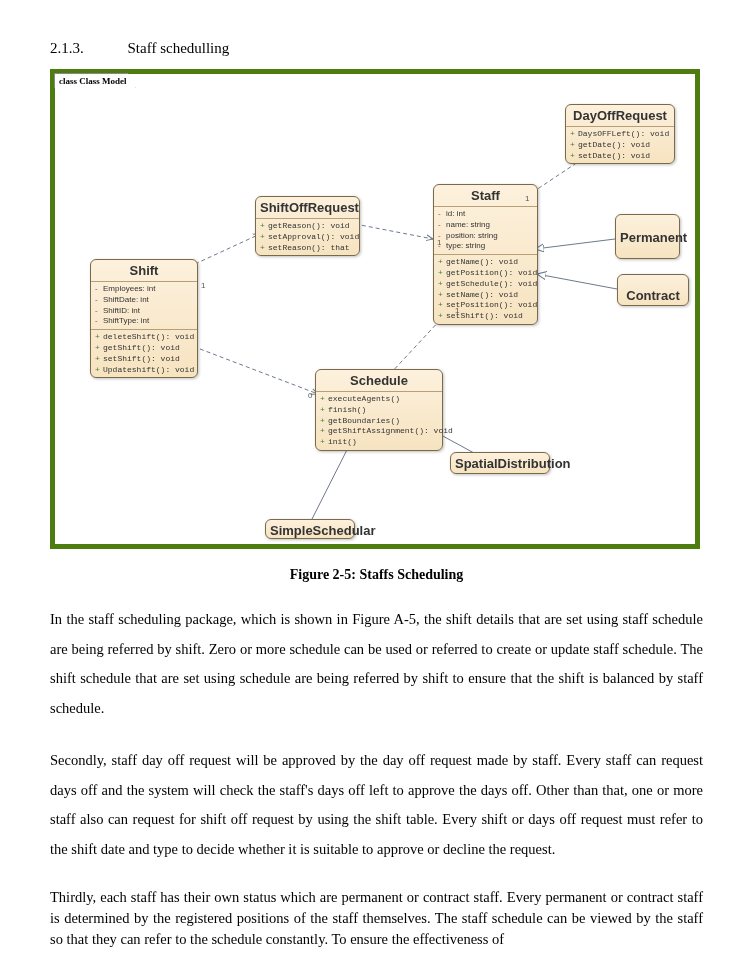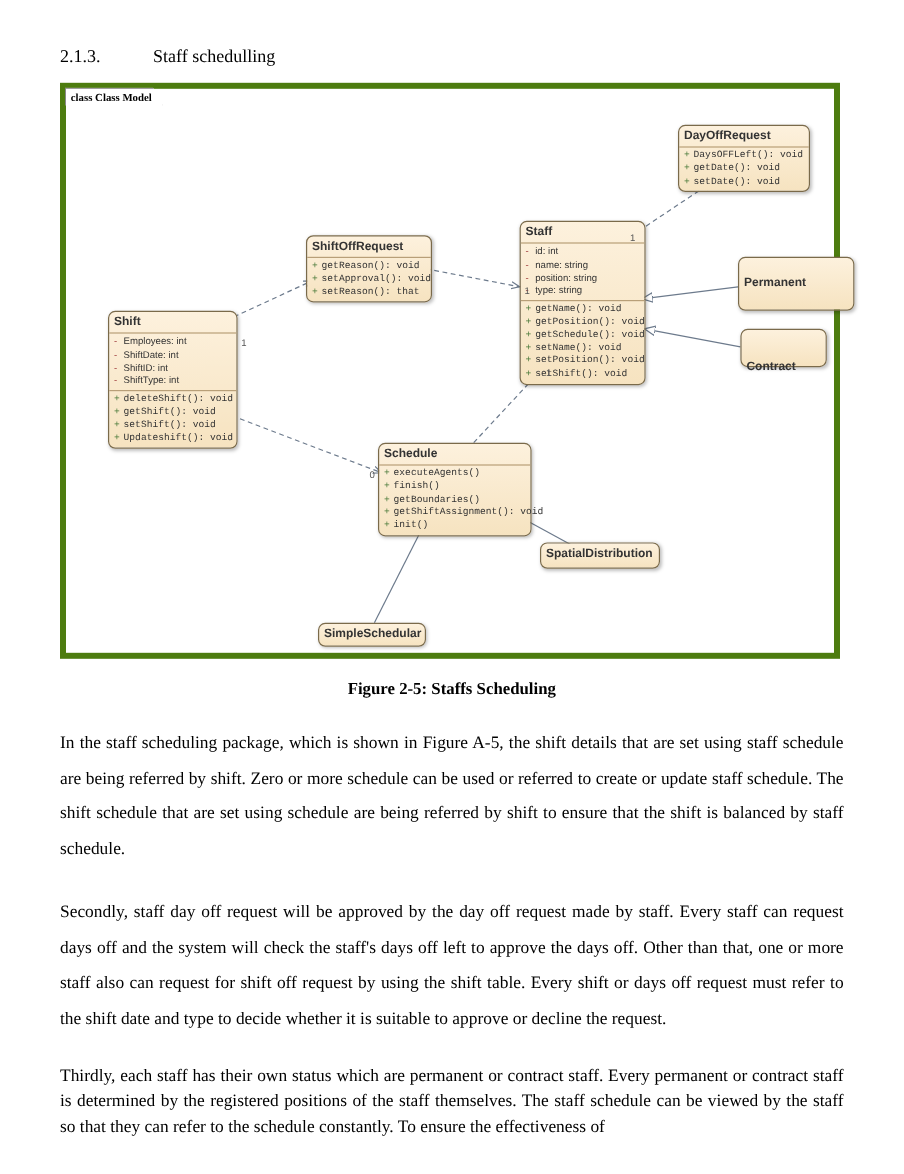--- a/index.html
+++ b/index.html
@@ -41,24 +41,25 @@
     position: absolute;
     border: 1px solid #7a6a4a;
     border-radius: 6px;
     background: linear-gradient(#fdf1dd, #f6e3c0);
     box-shadow: 1px 1px 3px rgba(0,0,0,0.25);
     font-size: 8px;
     font-family: Arial, sans-serif;
     color: #333;
   }
   .uml .title {
+    text-align: center;
     font-weight: bold;
     padding: 3px 4px;
     border-bottom: 1px solid #b89f78;
-    font-size: 10px;
+    font-size: 13px;
   }
   .uml .section {
     border-bottom: 1px solid #b89f78;
     padding: 2px 4px;
   }
   .uml .section:last-child { border-bottom: none; font-family: Liberation Mono, monospace; }
   .uml .row { white-space: nowrap; line-height: 1.35; }
   .uml .vis { color:#4a7a3a; display:inline-block; width:8px; }
   .uml .vis.minus { color:#a04040; }
   svg.connectors {
@@ -156,26 +157,26 @@
     <div class="section">
       <div class="row"><span class="vis">+</span><span>getName(): void</span></div>
       <div class="row"><span class="vis">+</span><span>getPosition(): void</span></div>
       <div class="row"><span class="vis">+</span><span>getSchedule(): void</span></div>
       <div class="row"><span class="vis">+</span><span>setName(): void</span></div>
       <div class="row"><span class="vis">+</span><span>setPosition(): void</span></div>
       <div class="row"><span class="vis">+</span><span>setShift(): void</span></div>
     </div>
   </div>
 
-  <div class="uml" style="left:560px; top:140px; width:97px; height:45px;">
+  <div class="uml" style="left:560px; top:140px; width:65px; height:45px;">
     <div class="title" style="border-bottom:none; padding-top:15px;">Permanent</div>
   </div>
 
   <div class="uml" style="left:562px; top:200px; width:72px; height:32px;">
-    <div class="title" style="border-bottom:none; padding-top:25px;">Contract</div>
+    <div class="title" style="border-bottom:none; padding-top:13px;">Contract</div>
   </div>
 
   <div class="uml" style="left:35px; top:185px; width:108px;">
     <div class="title">Shift</div>
     <div class="section">
       <div class="row"><span class="vis minus">-</span><span>Employees: int</span></div>
       <div class="row"><span class="vis minus">-</span><span>ShiftDate: int</span></div>
       <div class="row"><span class="vis minus">-</span><span>ShiftID: int</span></div>
       <div class="row"><span class="vis minus">-</span><span>ShiftType: int</span></div>
     </div>

